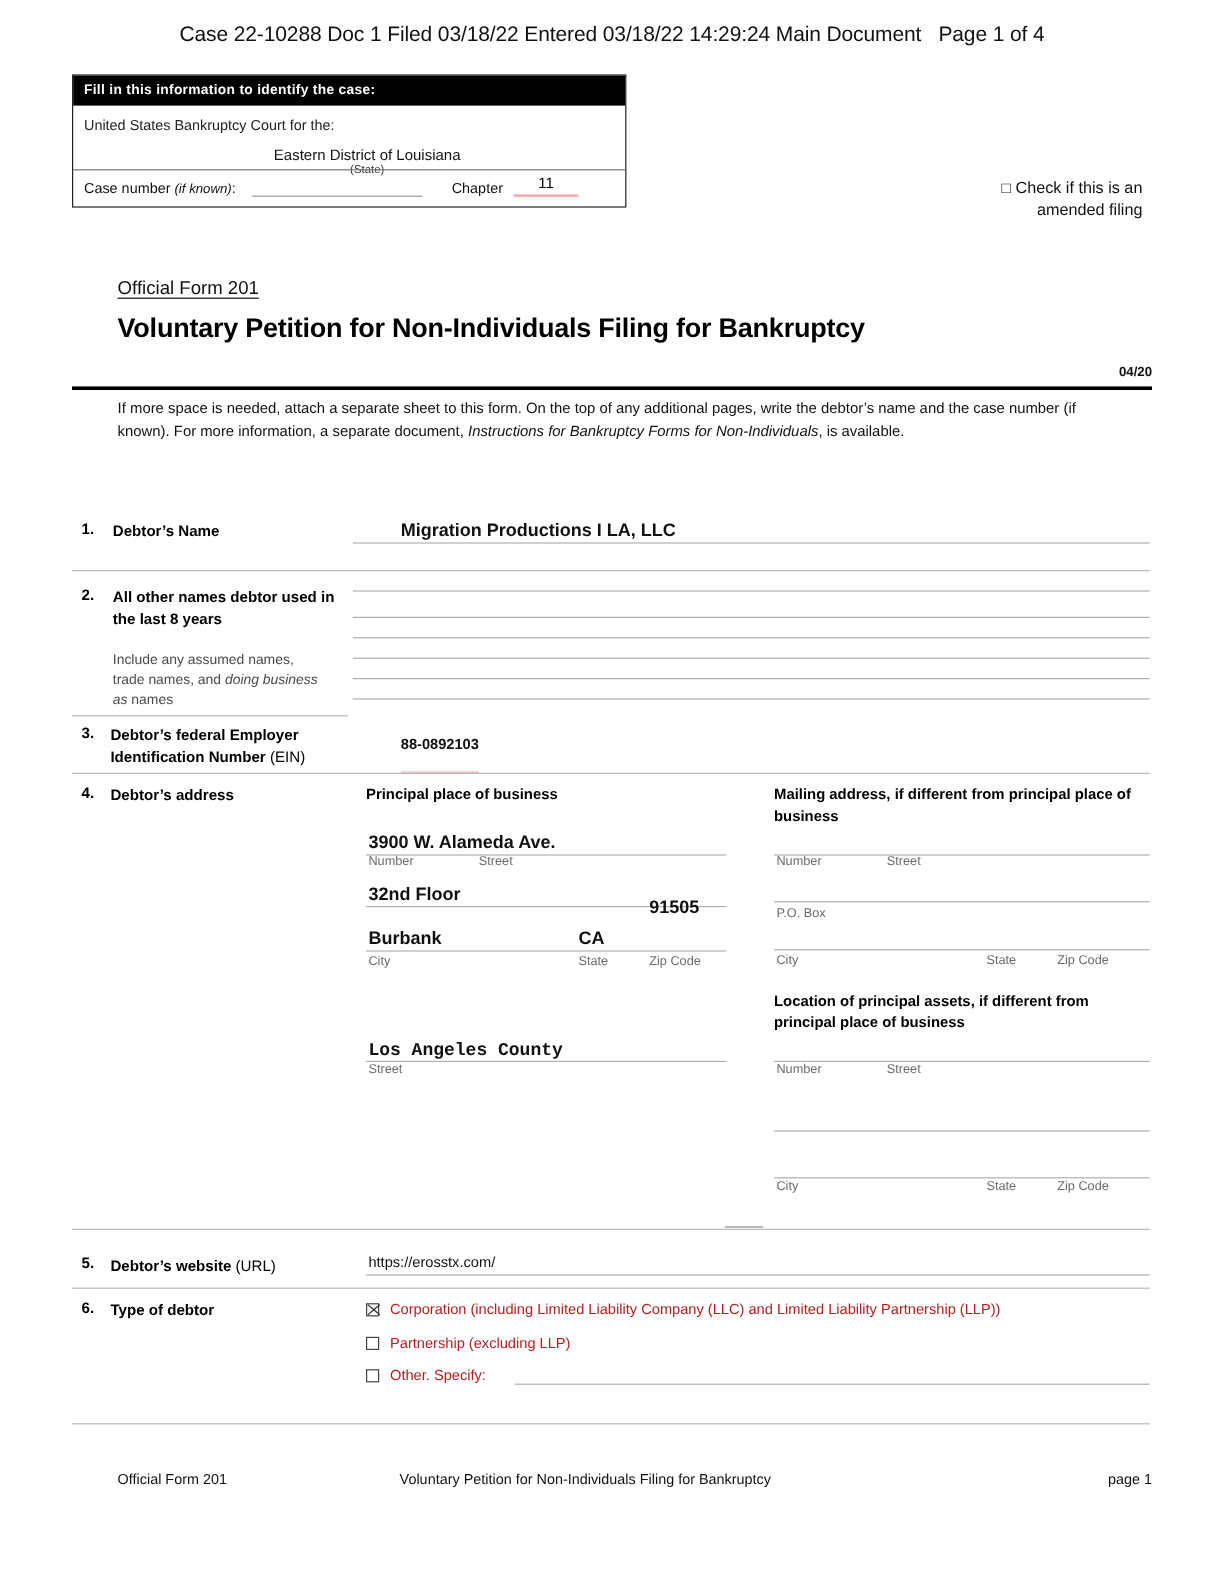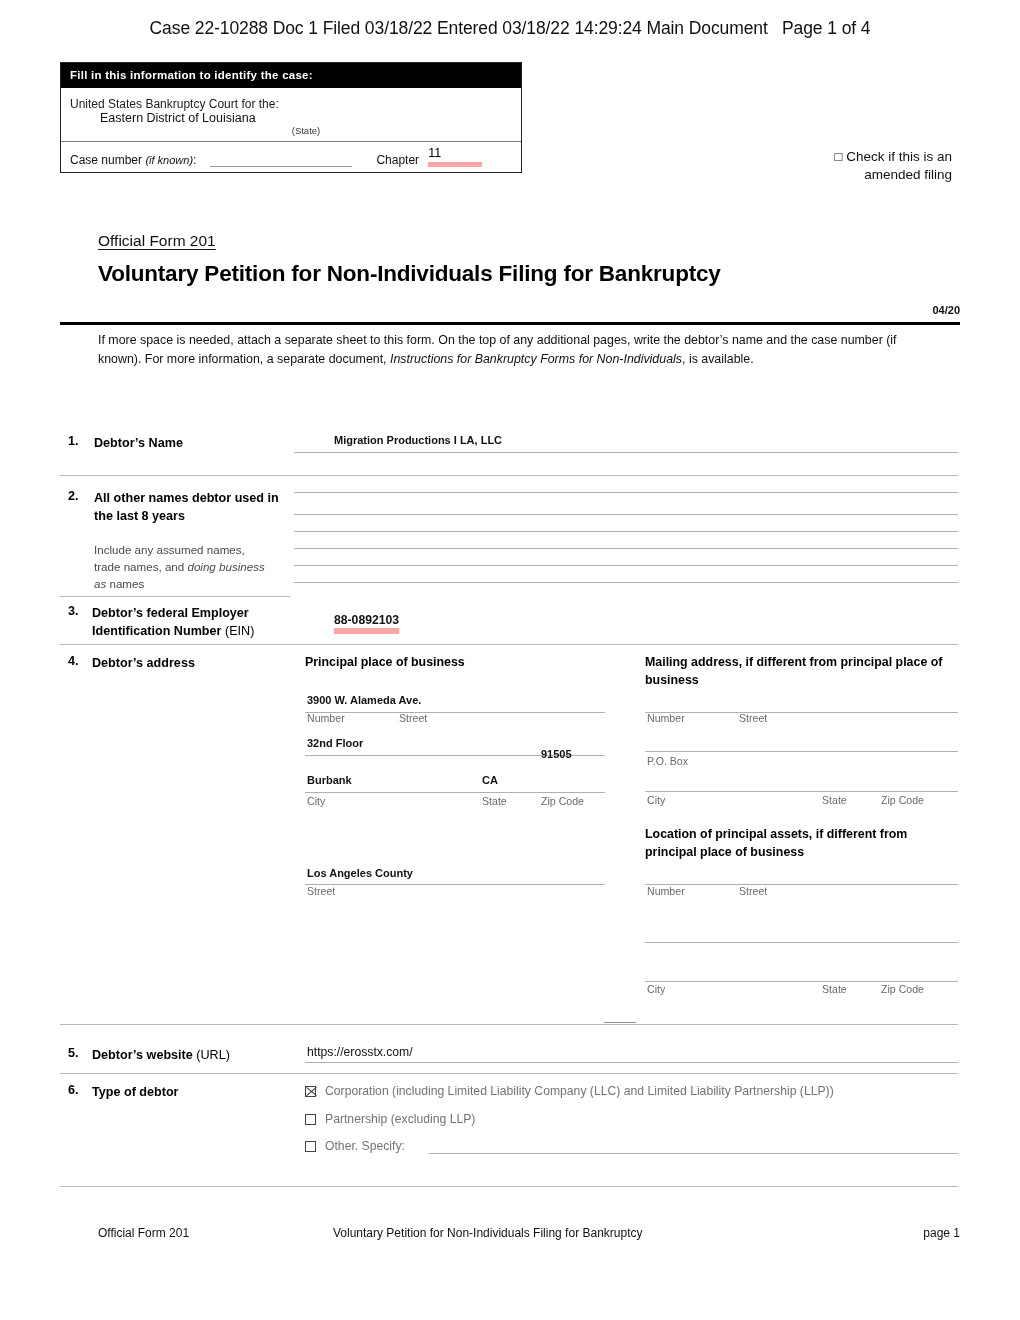--- a/index.html
+++ b/index.html
@@ -51,20 +51,22 @@
     padding: 9px 9px 0 9px;
     position: relative;
     height: 84px;
     box-sizing: border-box;
   }
   .court-label {
     font-size: 12px;
     color: #222;
   }
   .district-line {
+    margin-top: 11px;
+    text-align: center;
     font-size: 12.5px;
     color: #111;
     padding-left: 30px;
   }
   .state-caption {
     text-align: center;
     font-size: 9.5px;
     color: #333;
     margin-top: 0px;
     padding-left: 30px;
@@ -90,22 +92,23 @@
   .case-number-blank {
     flex: 0 0 142px;
     margin-left: 14px;
     border-bottom: 1px solid #999;
     height: 14px;
   }
   .chapter-label { margin-left: 24px; font-size: 12px; color: #111; }
   .chapter-value {
     flex: 0 0 54px;
     margin-left: 9px;
-    border-bottom: 5px solid #fca5a5;
+    border-bottom: 2px solid #fca5a5;
     height: 16px;
+    text-align: center;
     font-size: 12.5px;
     line-height: 14px;
   }
 
   
   .amended {
     position: absolute;
     left: 700px;
     top: 148px;
     width: 252px;
@@ -198,44 +201,44 @@
   
   .fill-line {
     position: absolute;
     border-bottom: 1px solid #b0b0b0;
   }
   .fill-value {
     position: absolute;
     font-size: 12.2px;
     color: #111;
   }
-  .fill-value.bold { font-weight: bold; font-size: 11px; }
+  .fill-value.bold { font-weight: bold; font-size: 15px; }
   .fill-value.underlined {
-    border-bottom: 6px solid #fca5a5;
-    padding-bottom: 1px;
+    border-bottom: 1px solid #fca5a5;
+    padding-bottom: 16px;
     font-weight: bold;
   }
   .caption {
     position: absolute;
     font-size: 10.6px;
     color: #6a6a6a;
   }
   .col-heading {
     position: absolute;
     font-size: 12.4px;
     font-weight: bold;
     color: #000;
     line-height: 1.45;
   }
 
   
   .check-row {
     position: absolute;
     font-size: 12.2px;
-    color: #737373;
+    color: #b91c1c;
     display: flex;
     align-items: flex-start;
   }
   .check-glyph {
     display: inline-block;
     width: 11px;
     height: 11px;
     border: 1px solid #444;
     margin-right: 9px;
     position: relative;
@@ -342,21 +345,21 @@
 <div class="fill-line" style="left:305px; top:755px; width:300px;"></div>
 
 <div class="fill-value bold" style="left:307px; top:774px;">Burbank</div>
 <div class="fill-value bold" style="left:482px; top:774px;">CA</div>
 <div class="fill-value bold" style="left:541px; top:748px;">91505</div>
 <div class="fill-line" style="left:305px; top:792px; width:300px;"></div>
 <div class="caption" style="left:307px; top:795px;">City</div>
 <div class="caption" style="left:482px; top:795px;">State</div>
 <div class="caption" style="left:541px; top:795px;">Zip Code</div>
 
-<div class="fill-value bold" style="left:307px; top:867px;">Los Angeles County</div>
+<div class="fill-value bold" style="left:307px; top:867px;font-family:Liberation Mono, monospace;">Los Angeles County</div>
 <div class="fill-line" style="left:305px; top:884px; width:300px;"></div>
 <div class="caption" style="left:307px; top:885px;">Street</div>
 
 <div class="col-heading" style="left:645px; top:654px; width:315px;">Mailing address, if different from principal place of business</div>
 
 <div class="fill-value" style="left:647px; top:694px;"></div>
 <div class="fill-line" style="left:645px; top:712px; width:313px;"></div>
 <div class="caption" style="left:647px; top:712px;">Number</div>
 <div class="caption" style="left:739px; top:712px;">Street</div>
 

